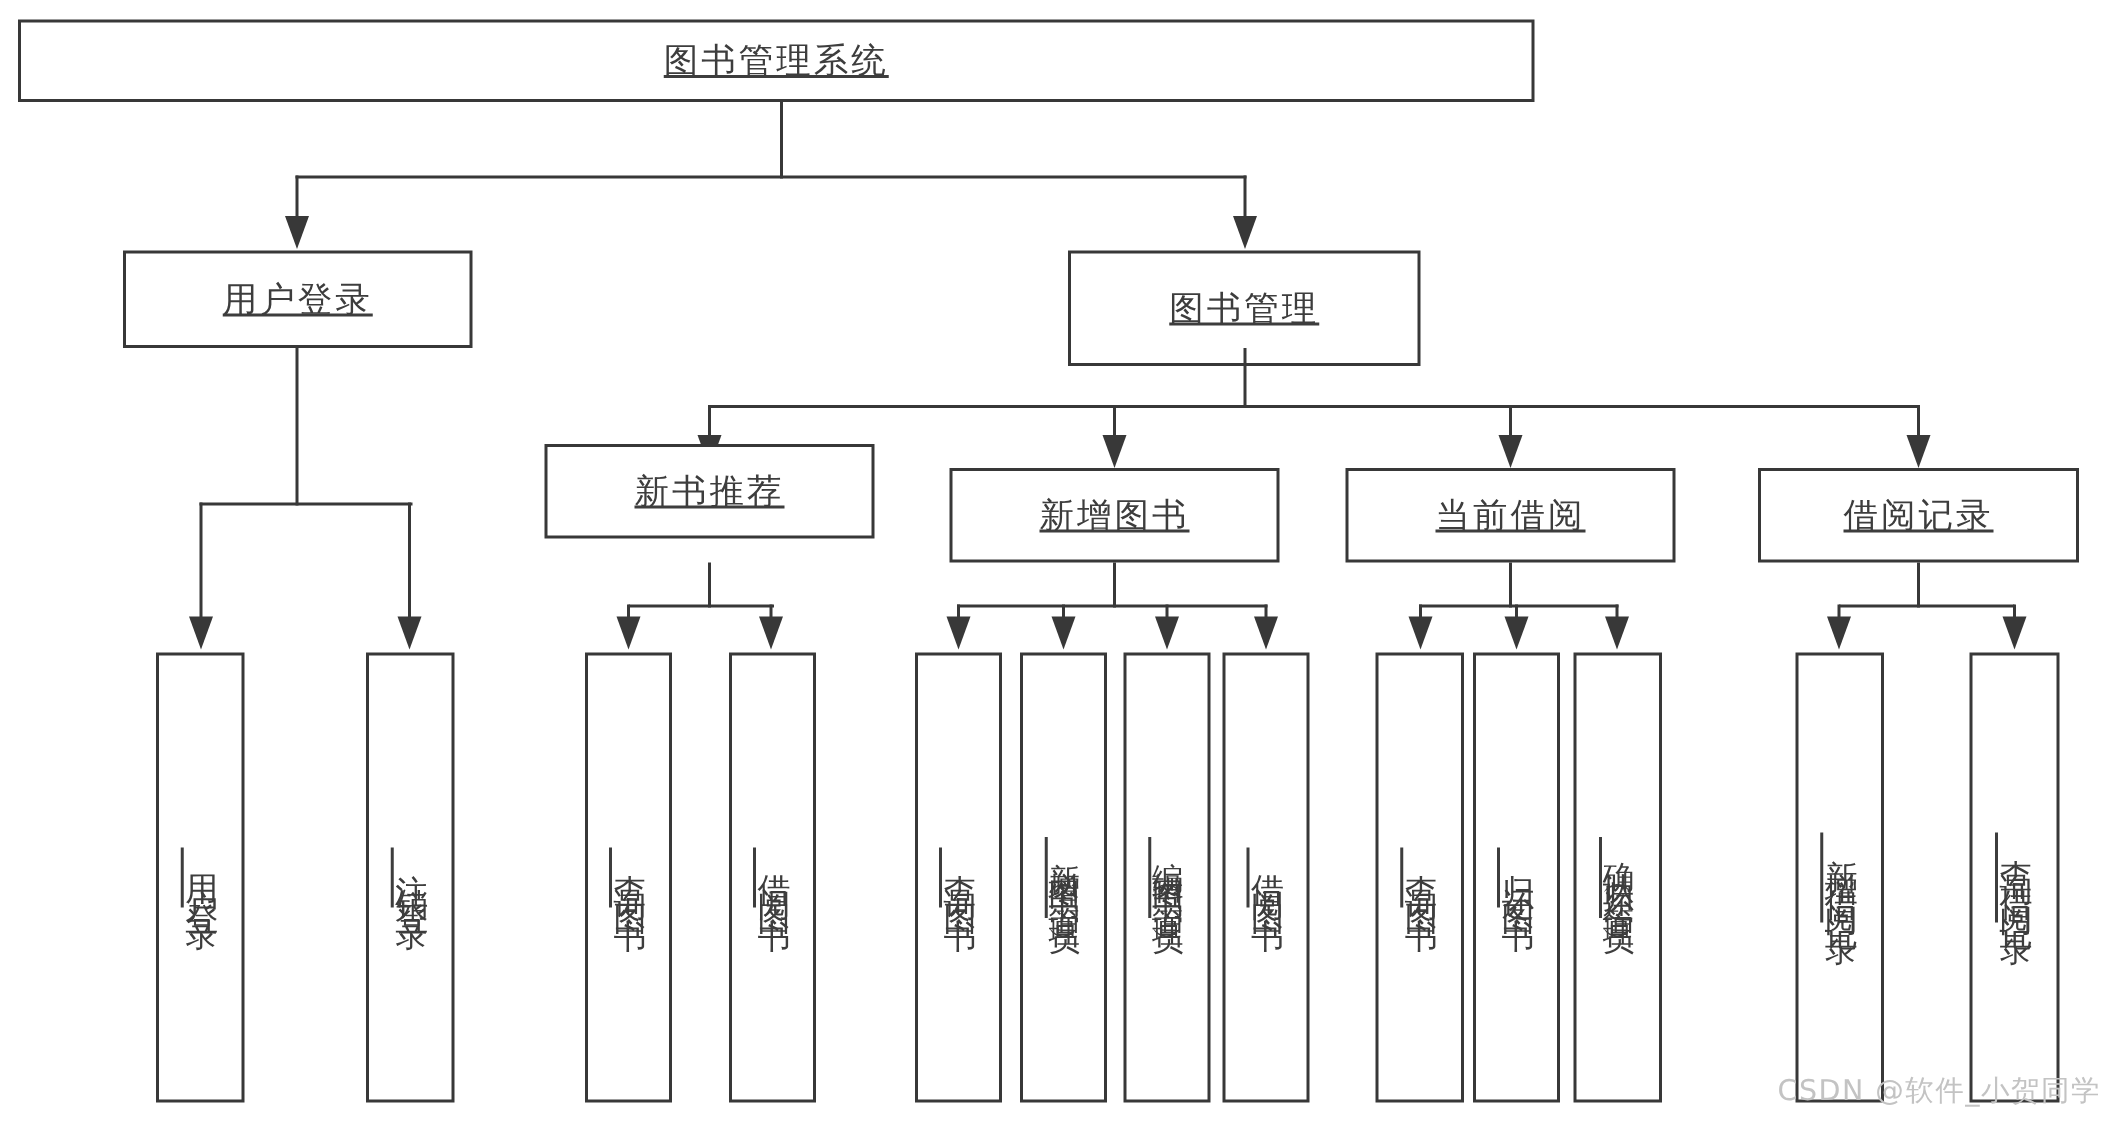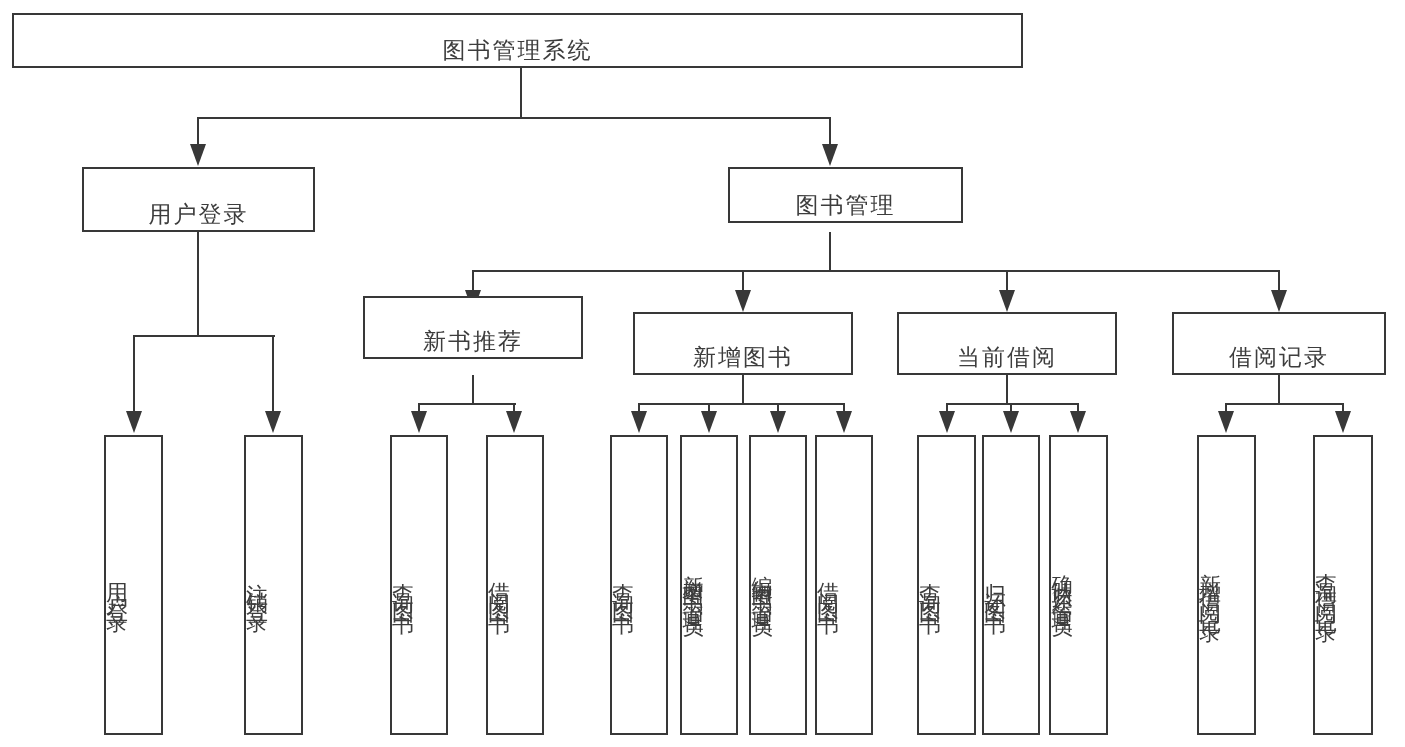--- a/index.html
+++ b/index.html
@@ -16,23 +16,24 @@
     height: 747px;
     background: var(--background);
     font-family: "DejaVu Sans", sans-serif;
     overflow: hidden;
   }
   .node {
     position: absolute;
     border: 2px solid var(--line);
     background: #ffffff;
     display: flex;
-    align-items: flex-end;
+    align-items: center;
     justify-content: center;
     color: var(--text);
+    text-decoration: underline;
   }
   .hbox { font-size: 23px; letter-spacing: 2px; white-space: nowrap; }
   .vbox {
     writing-mode: vertical-rl;
     text-orientation: mixed;
     font-size: 22px;
     letter-spacing: 10px;
     line-height: 1;
   }
   .vbox.long { font-size: 21px; letter-spacing: 6px; }
@@ -67,21 +68,21 @@
   <div class="line" style="left:520px;top:68px;width:2px;height:51px"></div>
   <div class="line" style="left:197px;top:117px;width:634px;height:2px"></div>
   <div class="line" style="left:197px;top:117px;width:2px;height:28px"></div>
   <div class="arrow" style="left:190px;top:144px"></div>
   <div class="line" style="left:829px;top:117px;width:2px;height:28px"></div>
   <div class="arrow" style="left:822px;top:144px"></div>
 
   <div class="node hbox" style="left:82px;top:167px;width:233px;height:65px">
     <span>用户登录</span>
   </div>
-  <div class="node hbox" style="left:728px;top:167px;width:235px;height:56px">
+  <div class="node hbox" style="left:712px;top:167px;width:235px;height:77px">
     <span>图书管理</span>
   </div>
 
   <div class="line" style="left:197px;top:232px;width:2px;height:105px"></div>
   <div class="line" style="left:133px;top:335px;width:142px;height:2px"></div>
   <div class="line" style="left:133px;top:335px;width:2px;height:77px"></div>
   <div class="arrow" style="left:126px;top:411px"></div>
   <div class="line" style="left:272px;top:335px;width:2px;height:77px"></div>
   <div class="arrow" style="left:265px;top:411px"></div>
 
@@ -180,14 +181,15 @@
     <span>确认归还（管理员）</span>
   </div>
 
   <div class="node vbox" style="left:1197px;top:435px;width:59px;height:300px">
     <span>新增借阅记录</span>
   </div>
   <div class="node vbox" style="left:1313px;top:435px;width:60px;height:300px">
     <span>查询借阅记录</span>
   </div>
 
+  <div class="watermark">CSDN @软件_小贺同学</div>
 
 </div>
 
 </body></html>

